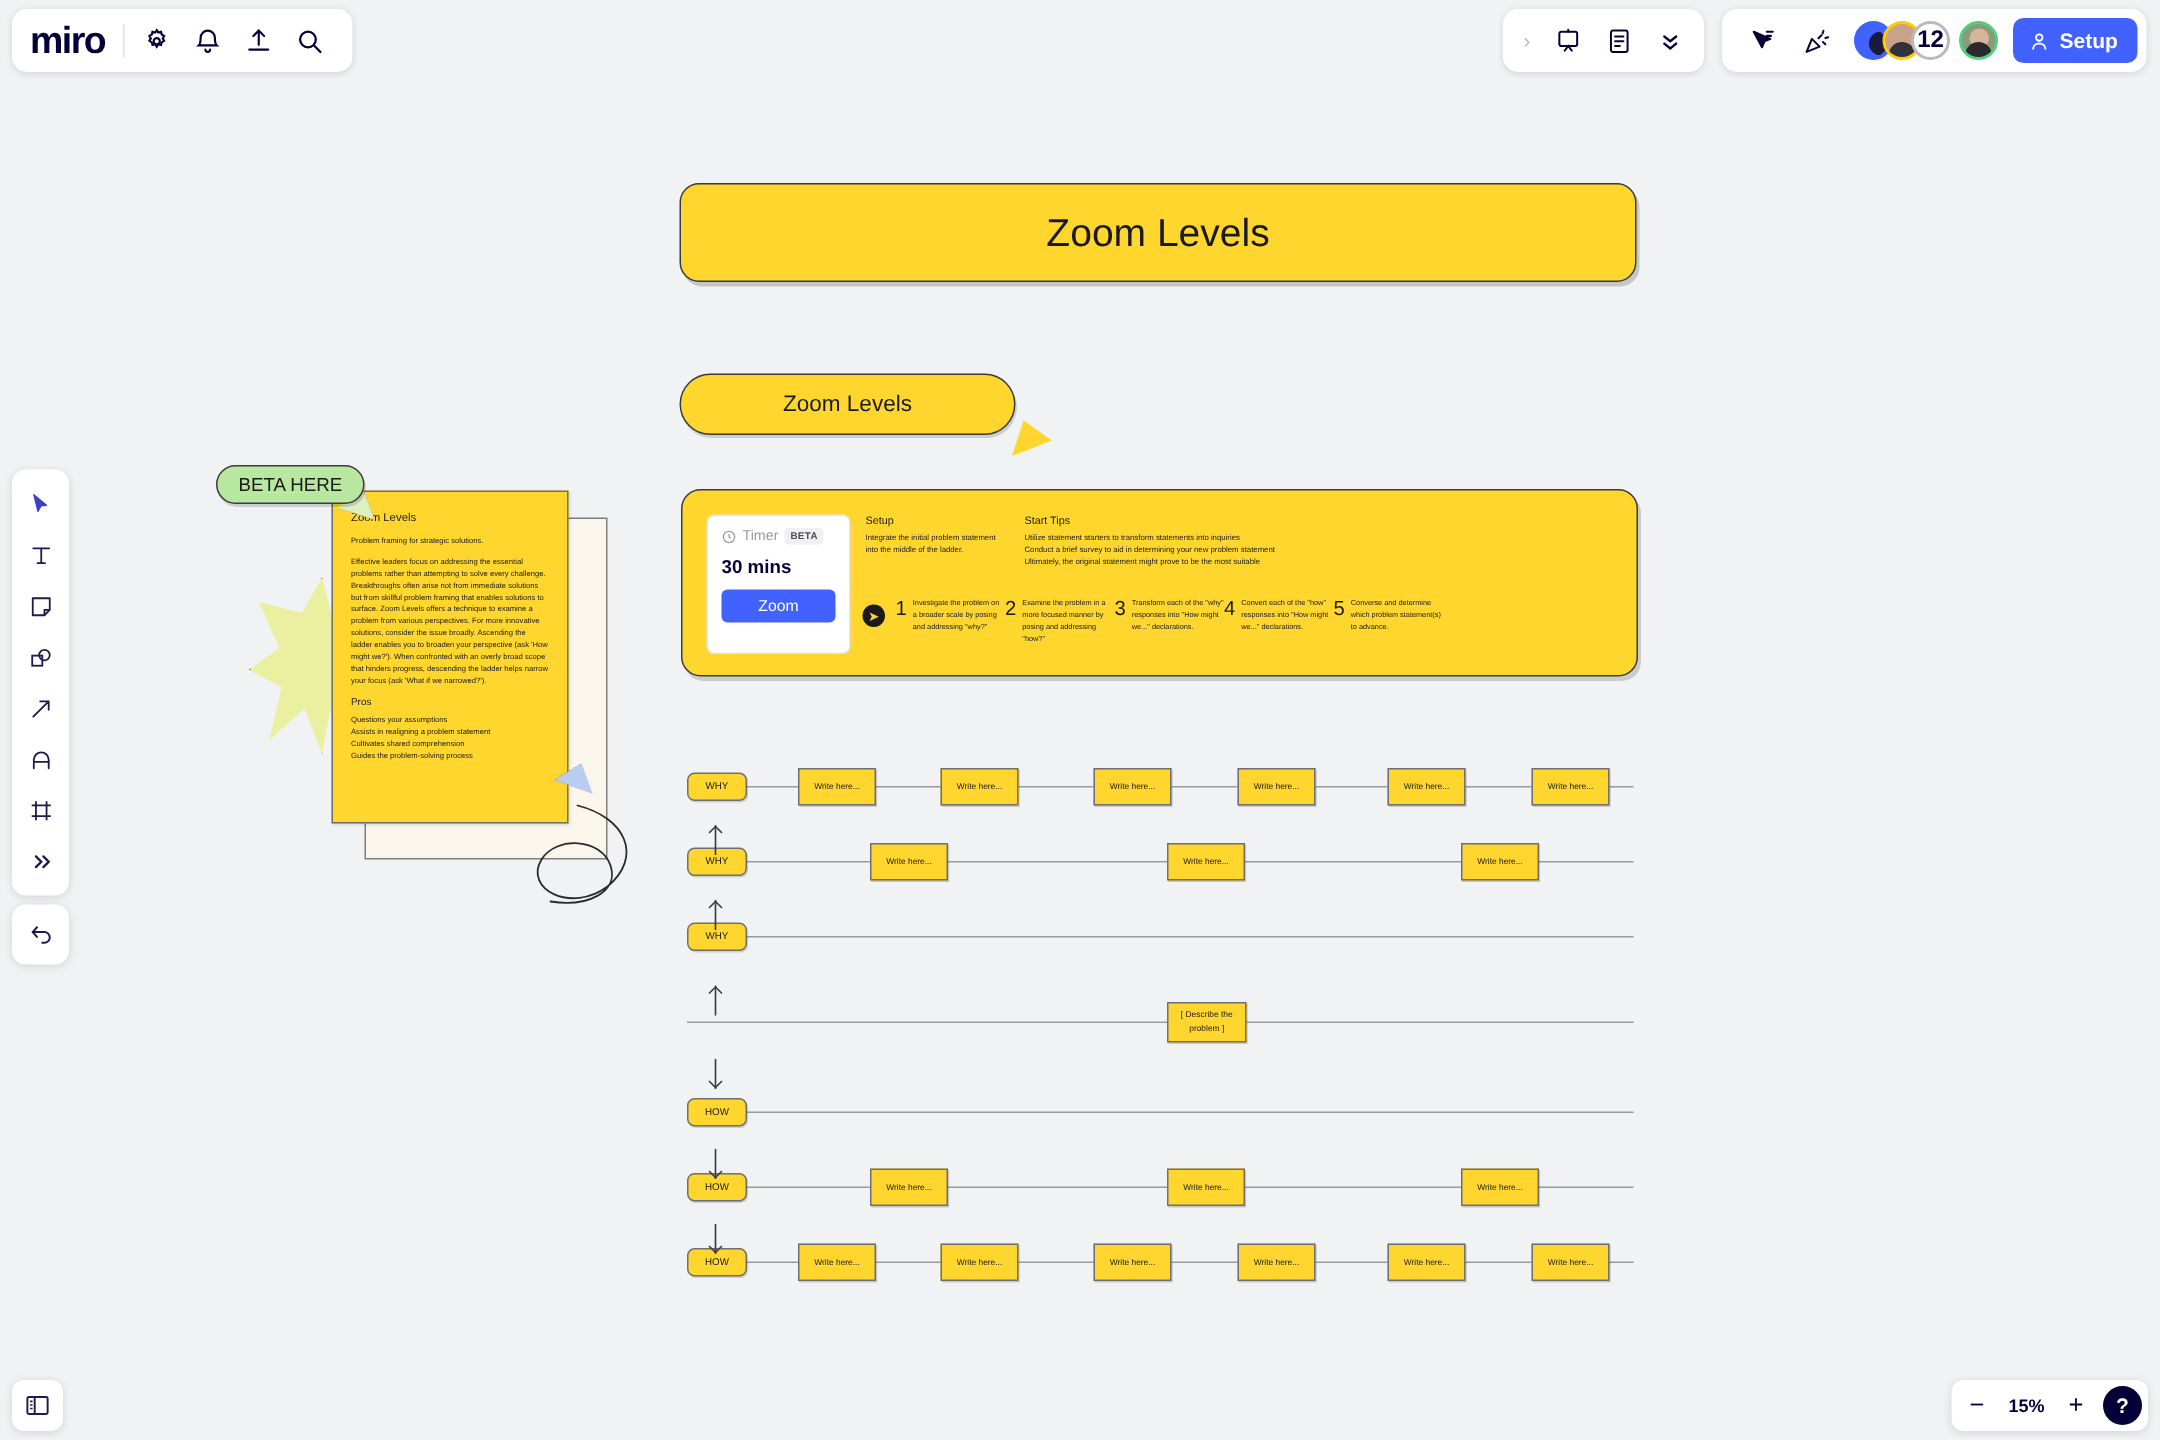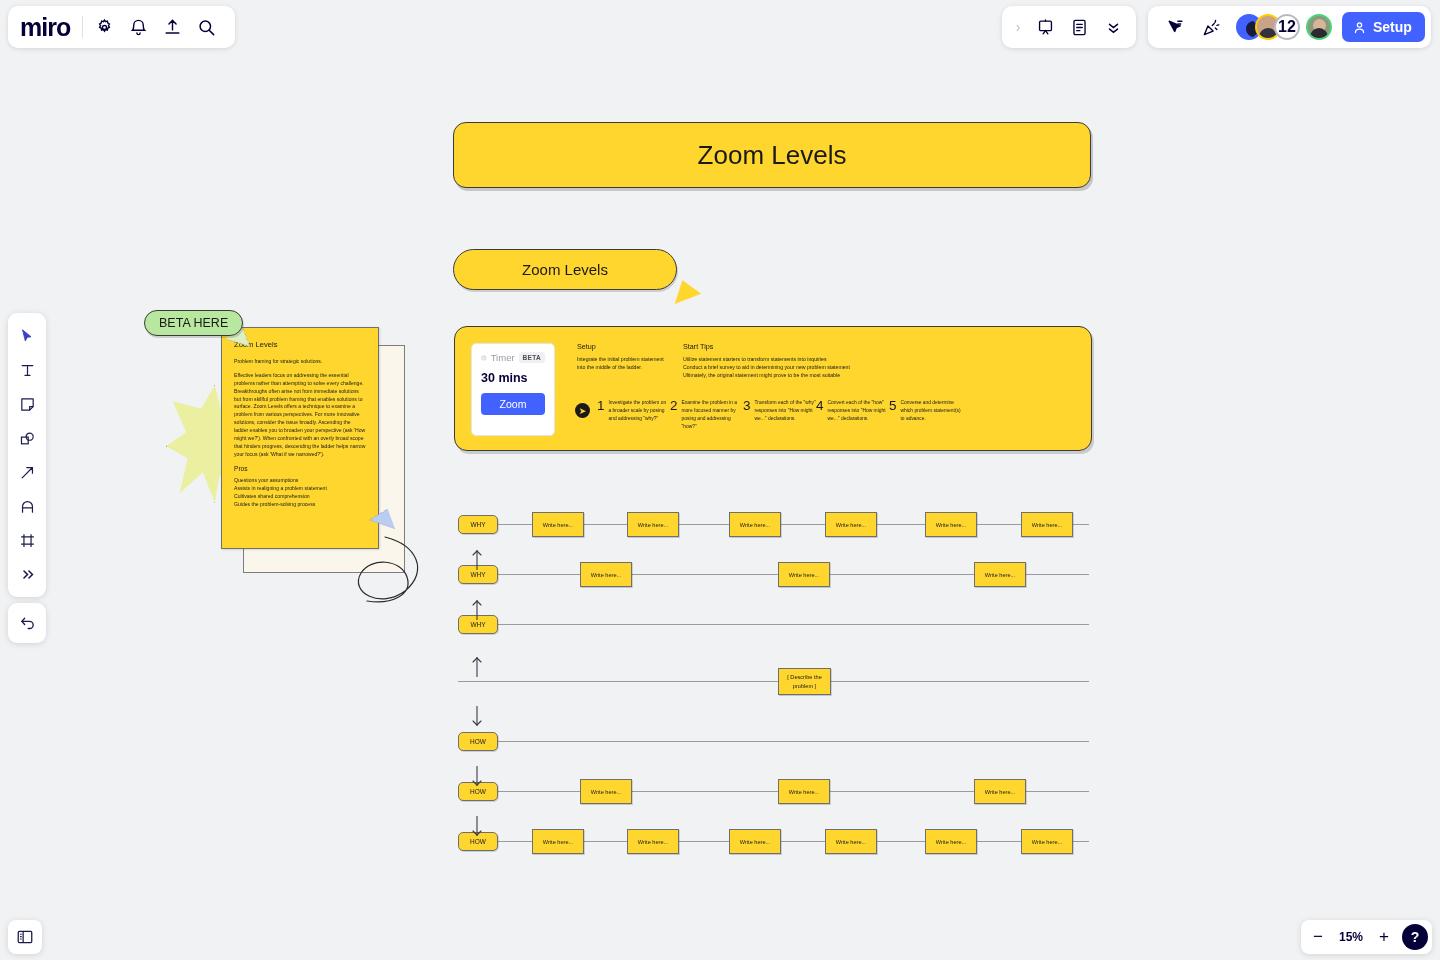--- a/index.html
+++ b/index.html
@@ -236,21 +236,21 @@
   
   .instr-panel {
     position: absolute; left: 454px; top: 326px;
     width: 638px; height: 125px;
     background: #FFD62E; border: 1.5px solid #3b3b3b;
     border-radius: 13px;
     box-shadow: 2px 3px 0 rgba(0,0,0,.16);
   }
   .timer-card {
     position: absolute; left: 16px; top: 16px;
-    width: 84px; height: 93px;
+    width: 96px; height: 93px;
     background: #fff; border: 1px solid #e3e3e8; border-radius: 5px;
     padding: 8px 9px;
   }
   .timer-row { display: flex; align-items: center; gap: 4px; }
   .timer-label { font-size: 9.5px; color: #9a9aa8; }
   .beta-chip {
     background: #f0f0f3; color: #4a4a58; font-size: 6.5px; font-weight: bold;
     padding: 2px 4px; border-radius: 3px; letter-spacing: .3px;
   }
   .timer-mins { font-size: 12.5px; font-weight: bold; color: #050038; margin-top: 8px; }

